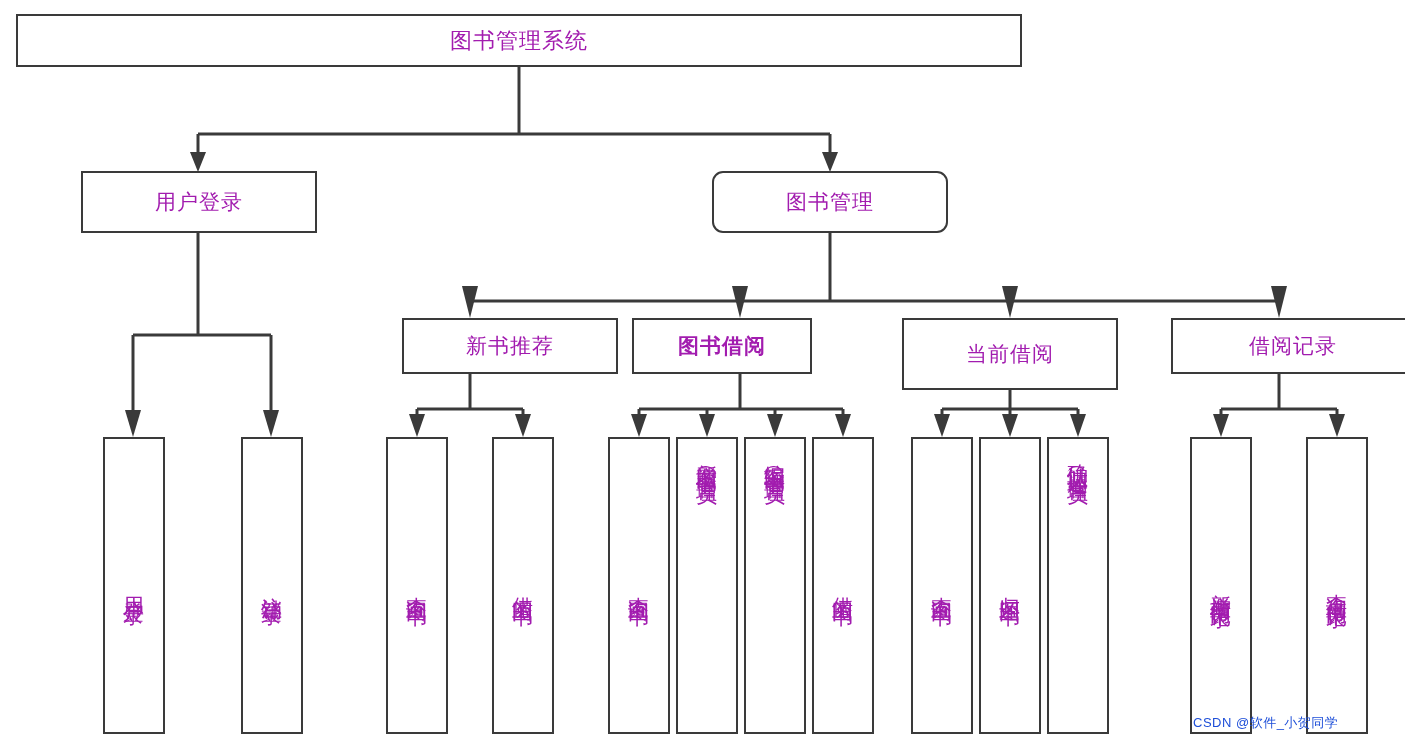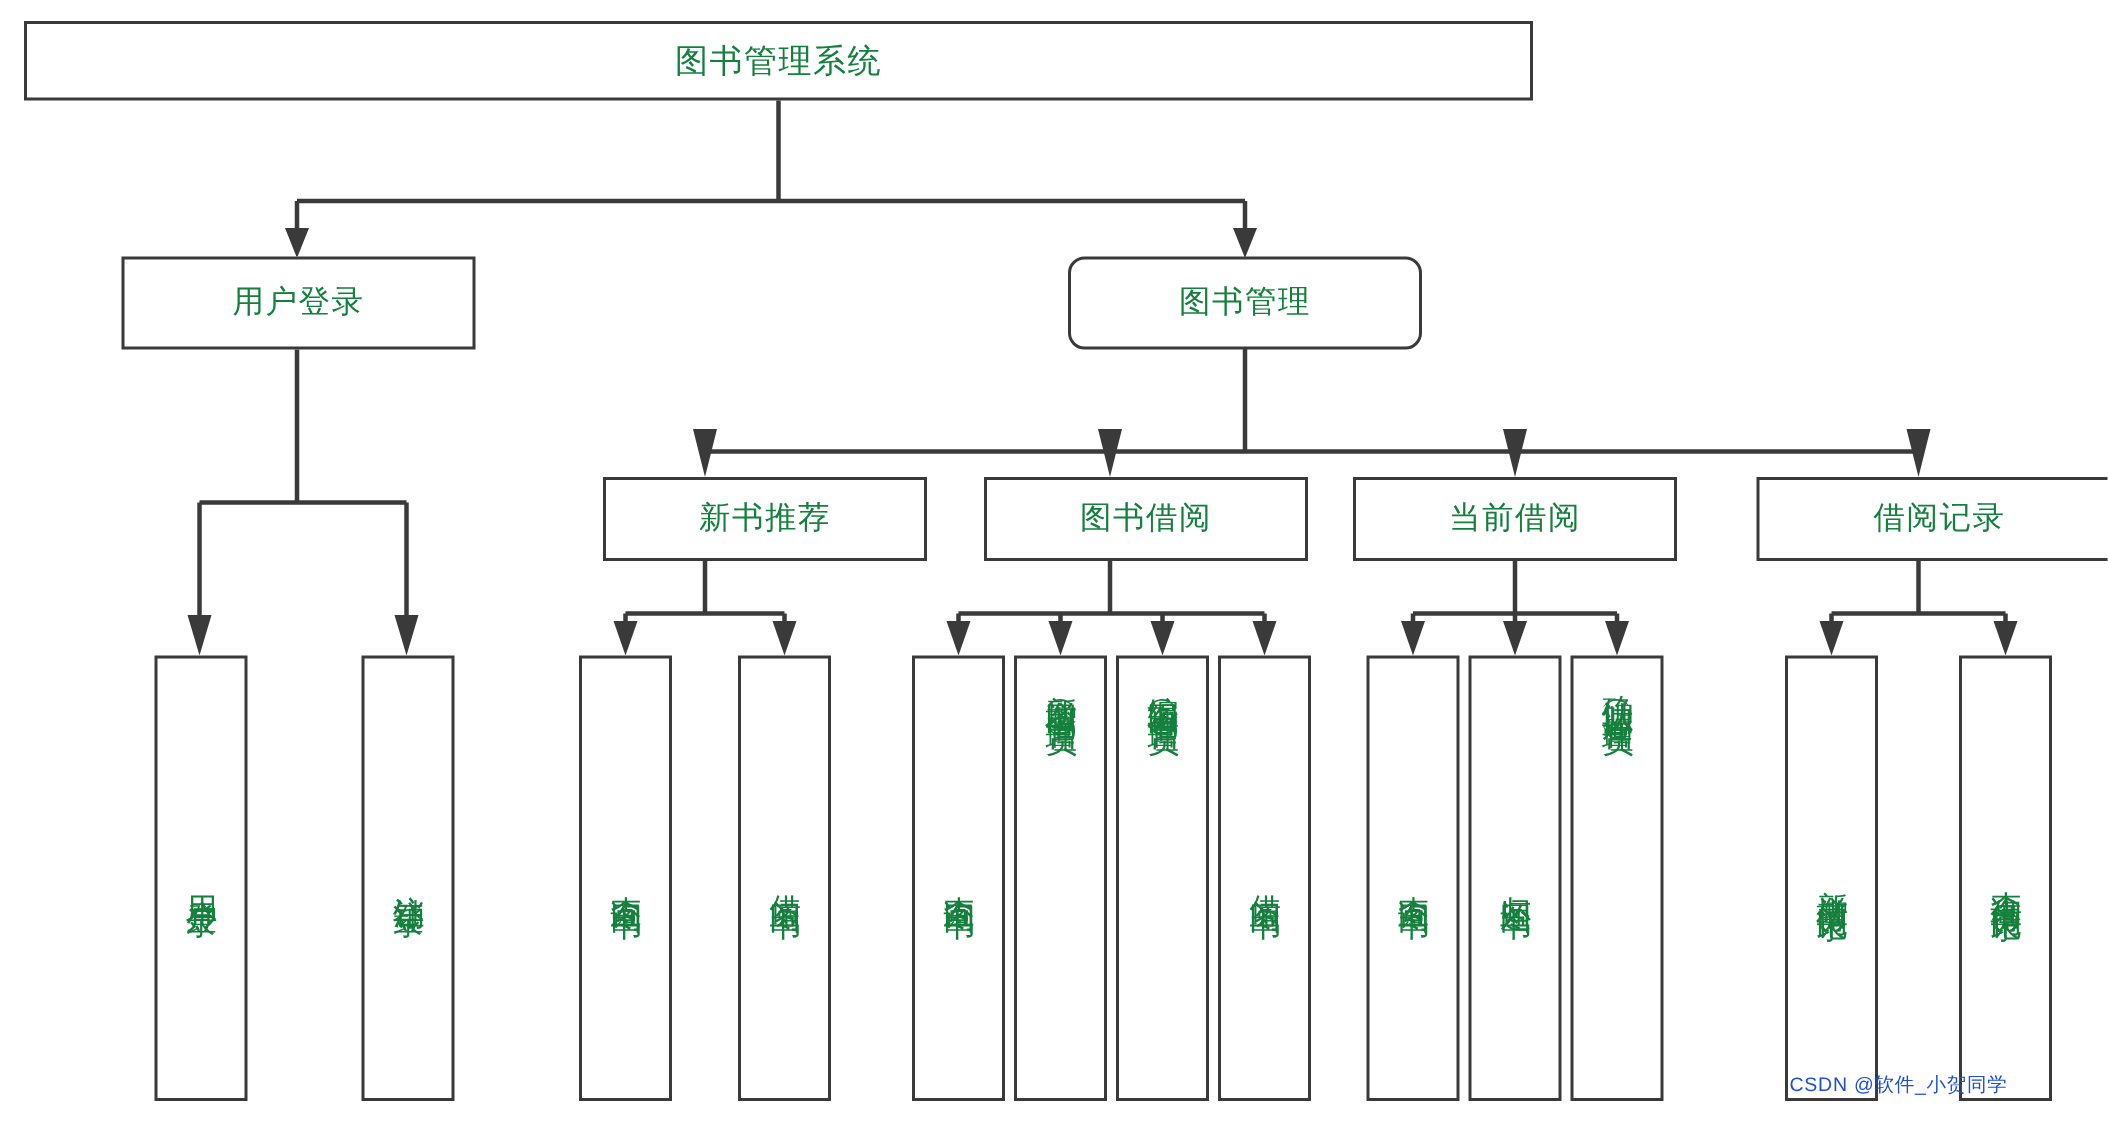--- a/index.html
+++ b/index.html
@@ -13,21 +13,21 @@
   #wires{position:absolute;left:0;top:0;width:1405px;height:747px;}
 
   .node{
     position:absolute;
     box-sizing:border-box;
     border:2px solid #3a3a3a;
     background:#ffffff;
     display:flex;
     align-items:center;
     justify-content:center;
-    color:#15803d;
+    color:#a21caf;
   }
   .node .lbl{
     font-size:21px;
     line-height:1.15;
     letter-spacing:1px;
     white-space:nowrap;
   }
   .node.root .lbl{font-size:22px;}
   .node.leaf{
     align-items:flex-start;
@@ -142,24 +142,24 @@
   <div class="node" style="left:81px;top:171px;width:236px;height:62px;">
     <span class="lbl">用户登录</span>
   </div>
   <div class="node" style="left:712px;top:171px;width:236px;height:62px;border-radius:11px;">
     <span class="lbl">图书管理</span>
   </div>
 
   <div class="node" style="left:362px;top:318px;width:216px;height:56px;margin-left:40px;">
     <span class="lbl">新书推荐</span>
   </div>
-  <div class="node" style="left:656px;top:318px;width:216px;height:56px;">
+  <div class="node" style="left:632px;top:318px;width:180px;height:56px;font-weight:bold;">
     <span class="lbl">图书借阅</span>
   </div>
-  <div class="node" style="left:902px;top:318px;width:216px;height:56px;">
+  <div class="node" style="left:902px;top:318px;width:216px;height:72px;">
     <span class="lbl">当前借阅</span>
   </div>
   <div class="node" style="left:1171px;top:318px;width:244px;height:56px;align-items:center;">
     <span class="lbl">借阅记录</span>
   </div>
 
   <div class="node leaf center" style="left:103px;top:437px;width:62px;height:297px;">
     <span class="lbl">用户登录</span>
   </div>
   <div class="node leaf center" style="left:241px;top:437px;width:62px;height:297px;">

